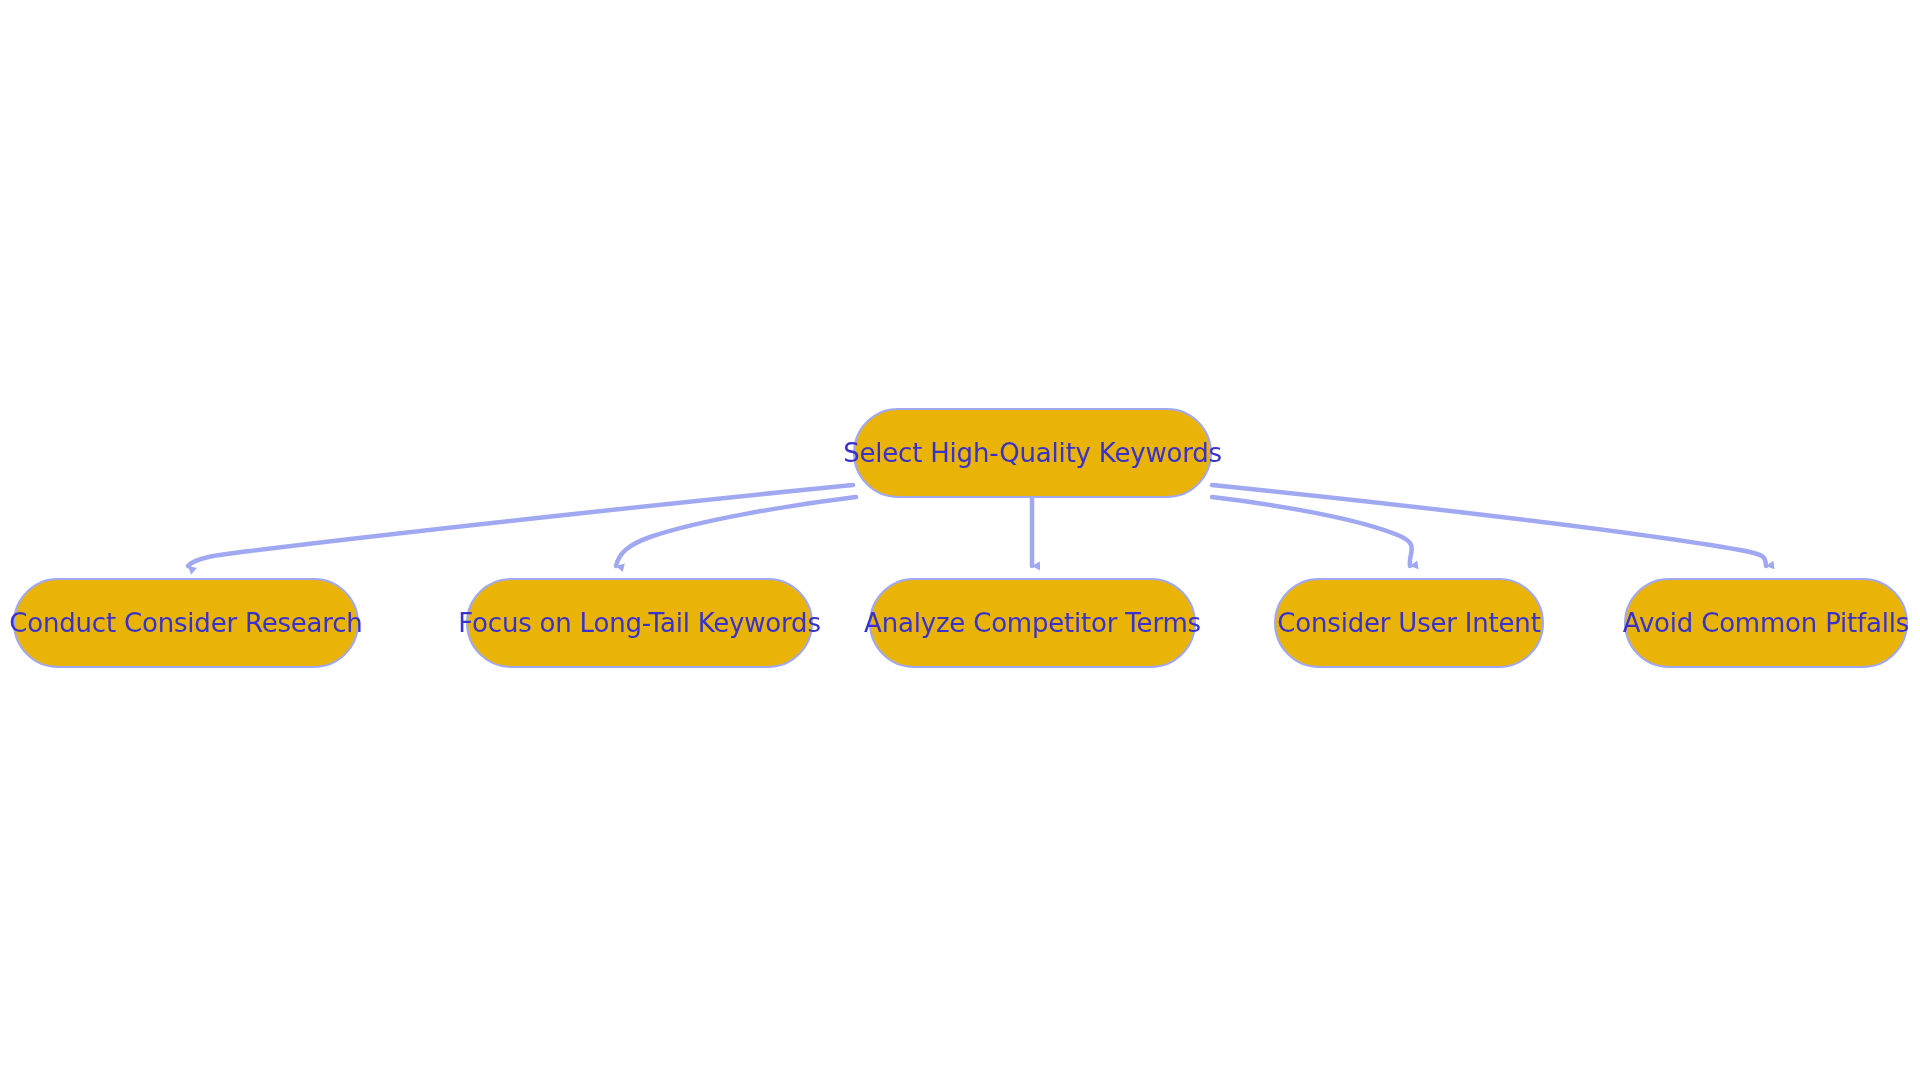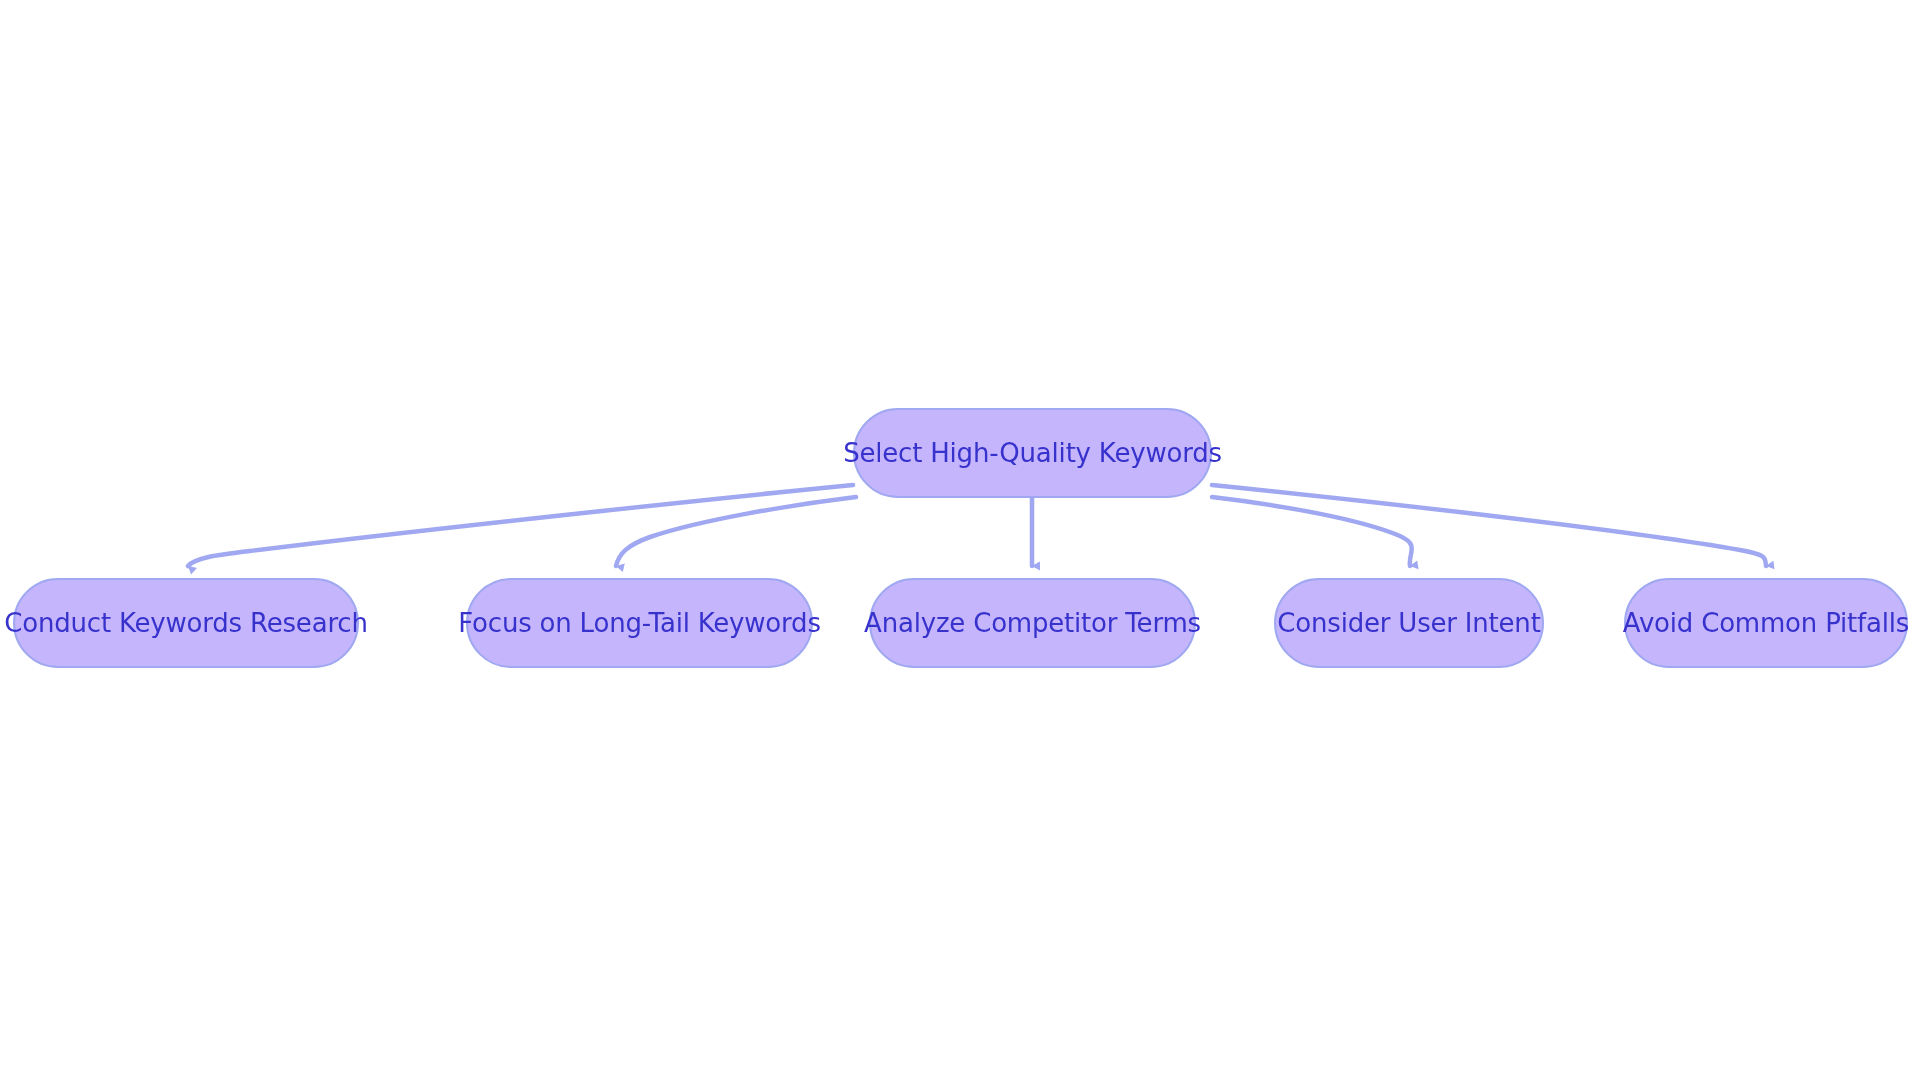--- a/index.html
+++ b/index.html
@@ -28,21 +28,21 @@
     width: 1920px;
     height: 1083px;
     pointer-events: none;
   }
   .node {
     position: absolute;
     box-sizing: border-box;
     display: flex;
     align-items: center;
     justify-content: center;
-    background: #c4b5fd;
+    background: #eab308;
     border: 2px solid #9fa8f0;
     border-radius: 45px;
     height: 90px;
   }
   .node-label {
     color: #3832cd;
     font-size: 26px;
     font-family: "DejaVu Sans", sans-serif;
     font-weight: 400;
     letter-spacing: -0.2px;
@@ -101,21 +101,21 @@
     <path d="M 1212,497 C 1280,505 1360,519 1400,536 C 1420,545 1408,553 1410,566" fill="none" stroke="#9fa8f0" stroke-width="4.5" stroke-linecap="round" marker-end="url(#arrow-down)"></path>
 
     <path d="M 1212,485 C 1360,500 1620,529 1740,550 C 1768,555 1765,558 1766,566" fill="none" stroke="#9fa8f0" stroke-width="4.5" stroke-linecap="round" marker-end="url(#arrow-down)"></path>
   </svg>
 
   <div class="node" id="node-root">
     <span class="node-label">Select High-Quality Keywords</span>
   </div>
 
   <div class="node" id="node-leaf-0">
-    <span class="node-label">Conduct Keywords Research</span>
+    <span class="node-label">Conduct Consider Research</span>
   </div>
 
   <div class="node" id="node-leaf-1">
     <span class="node-label">Focus on Long-Tail Keywords</span>
   </div>
 
   <div class="node" id="node-leaf-2">
     <span class="node-label">Analyze Competitor Terms</span>
   </div>
 

